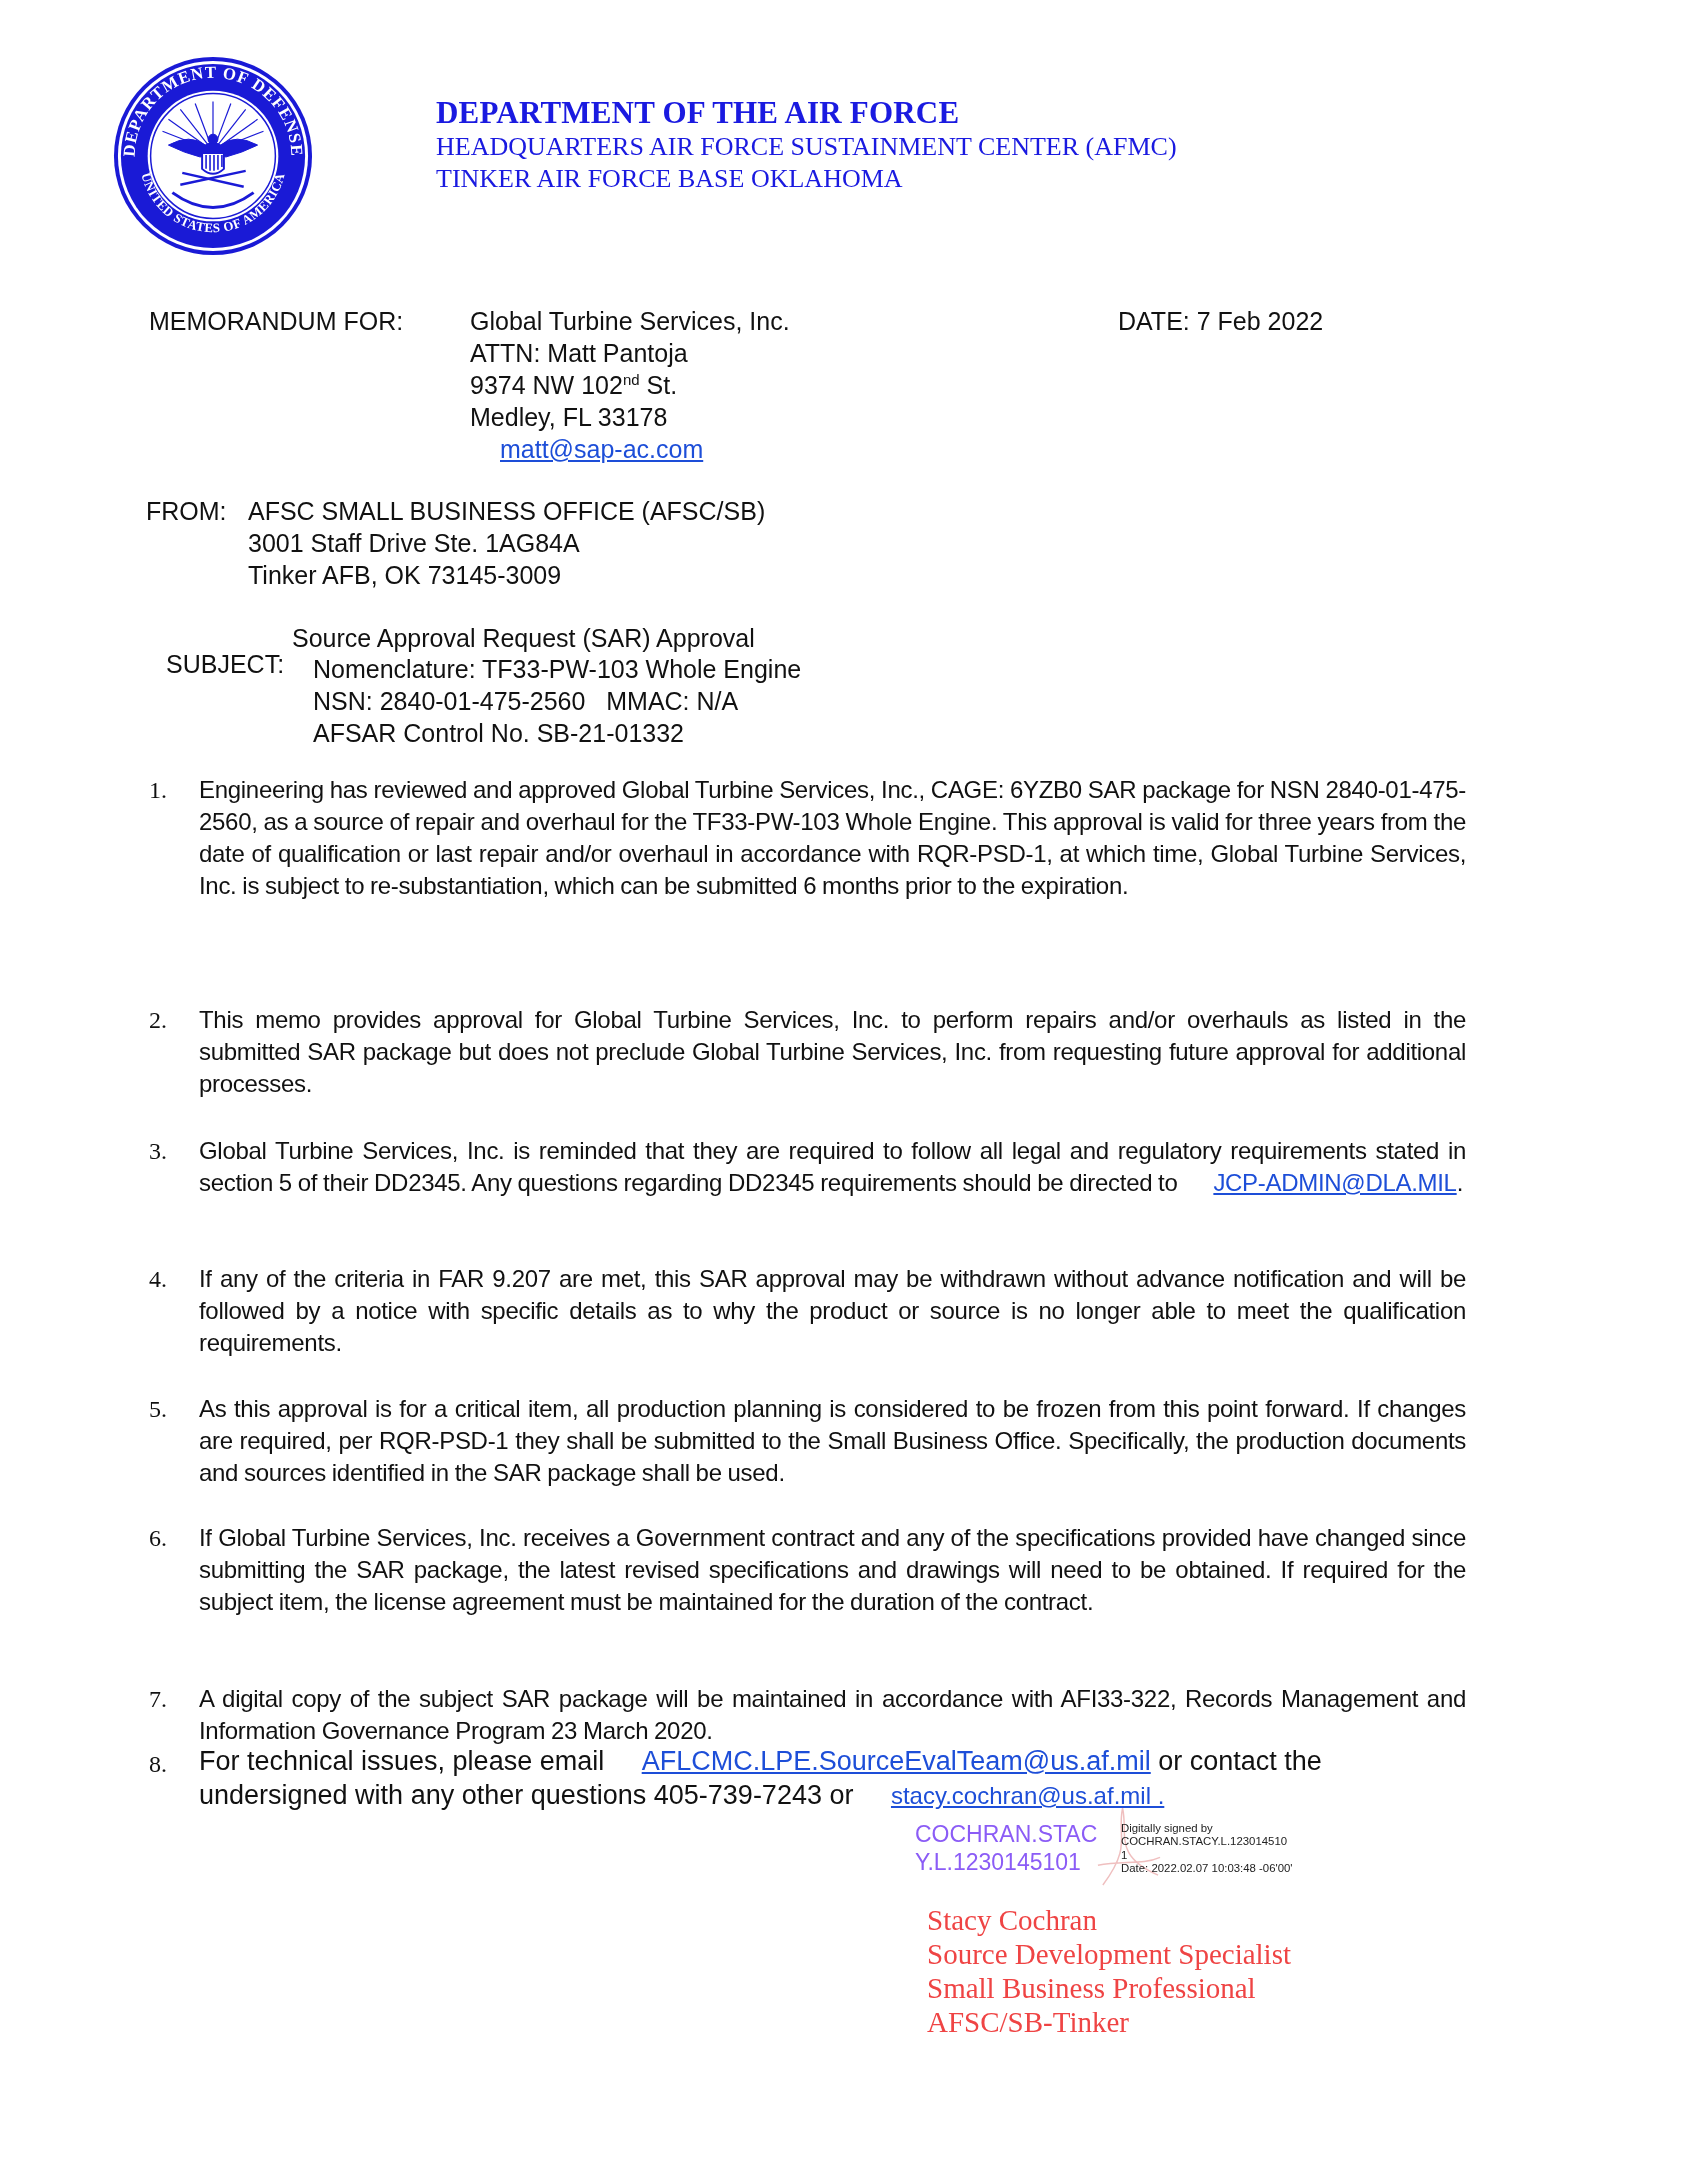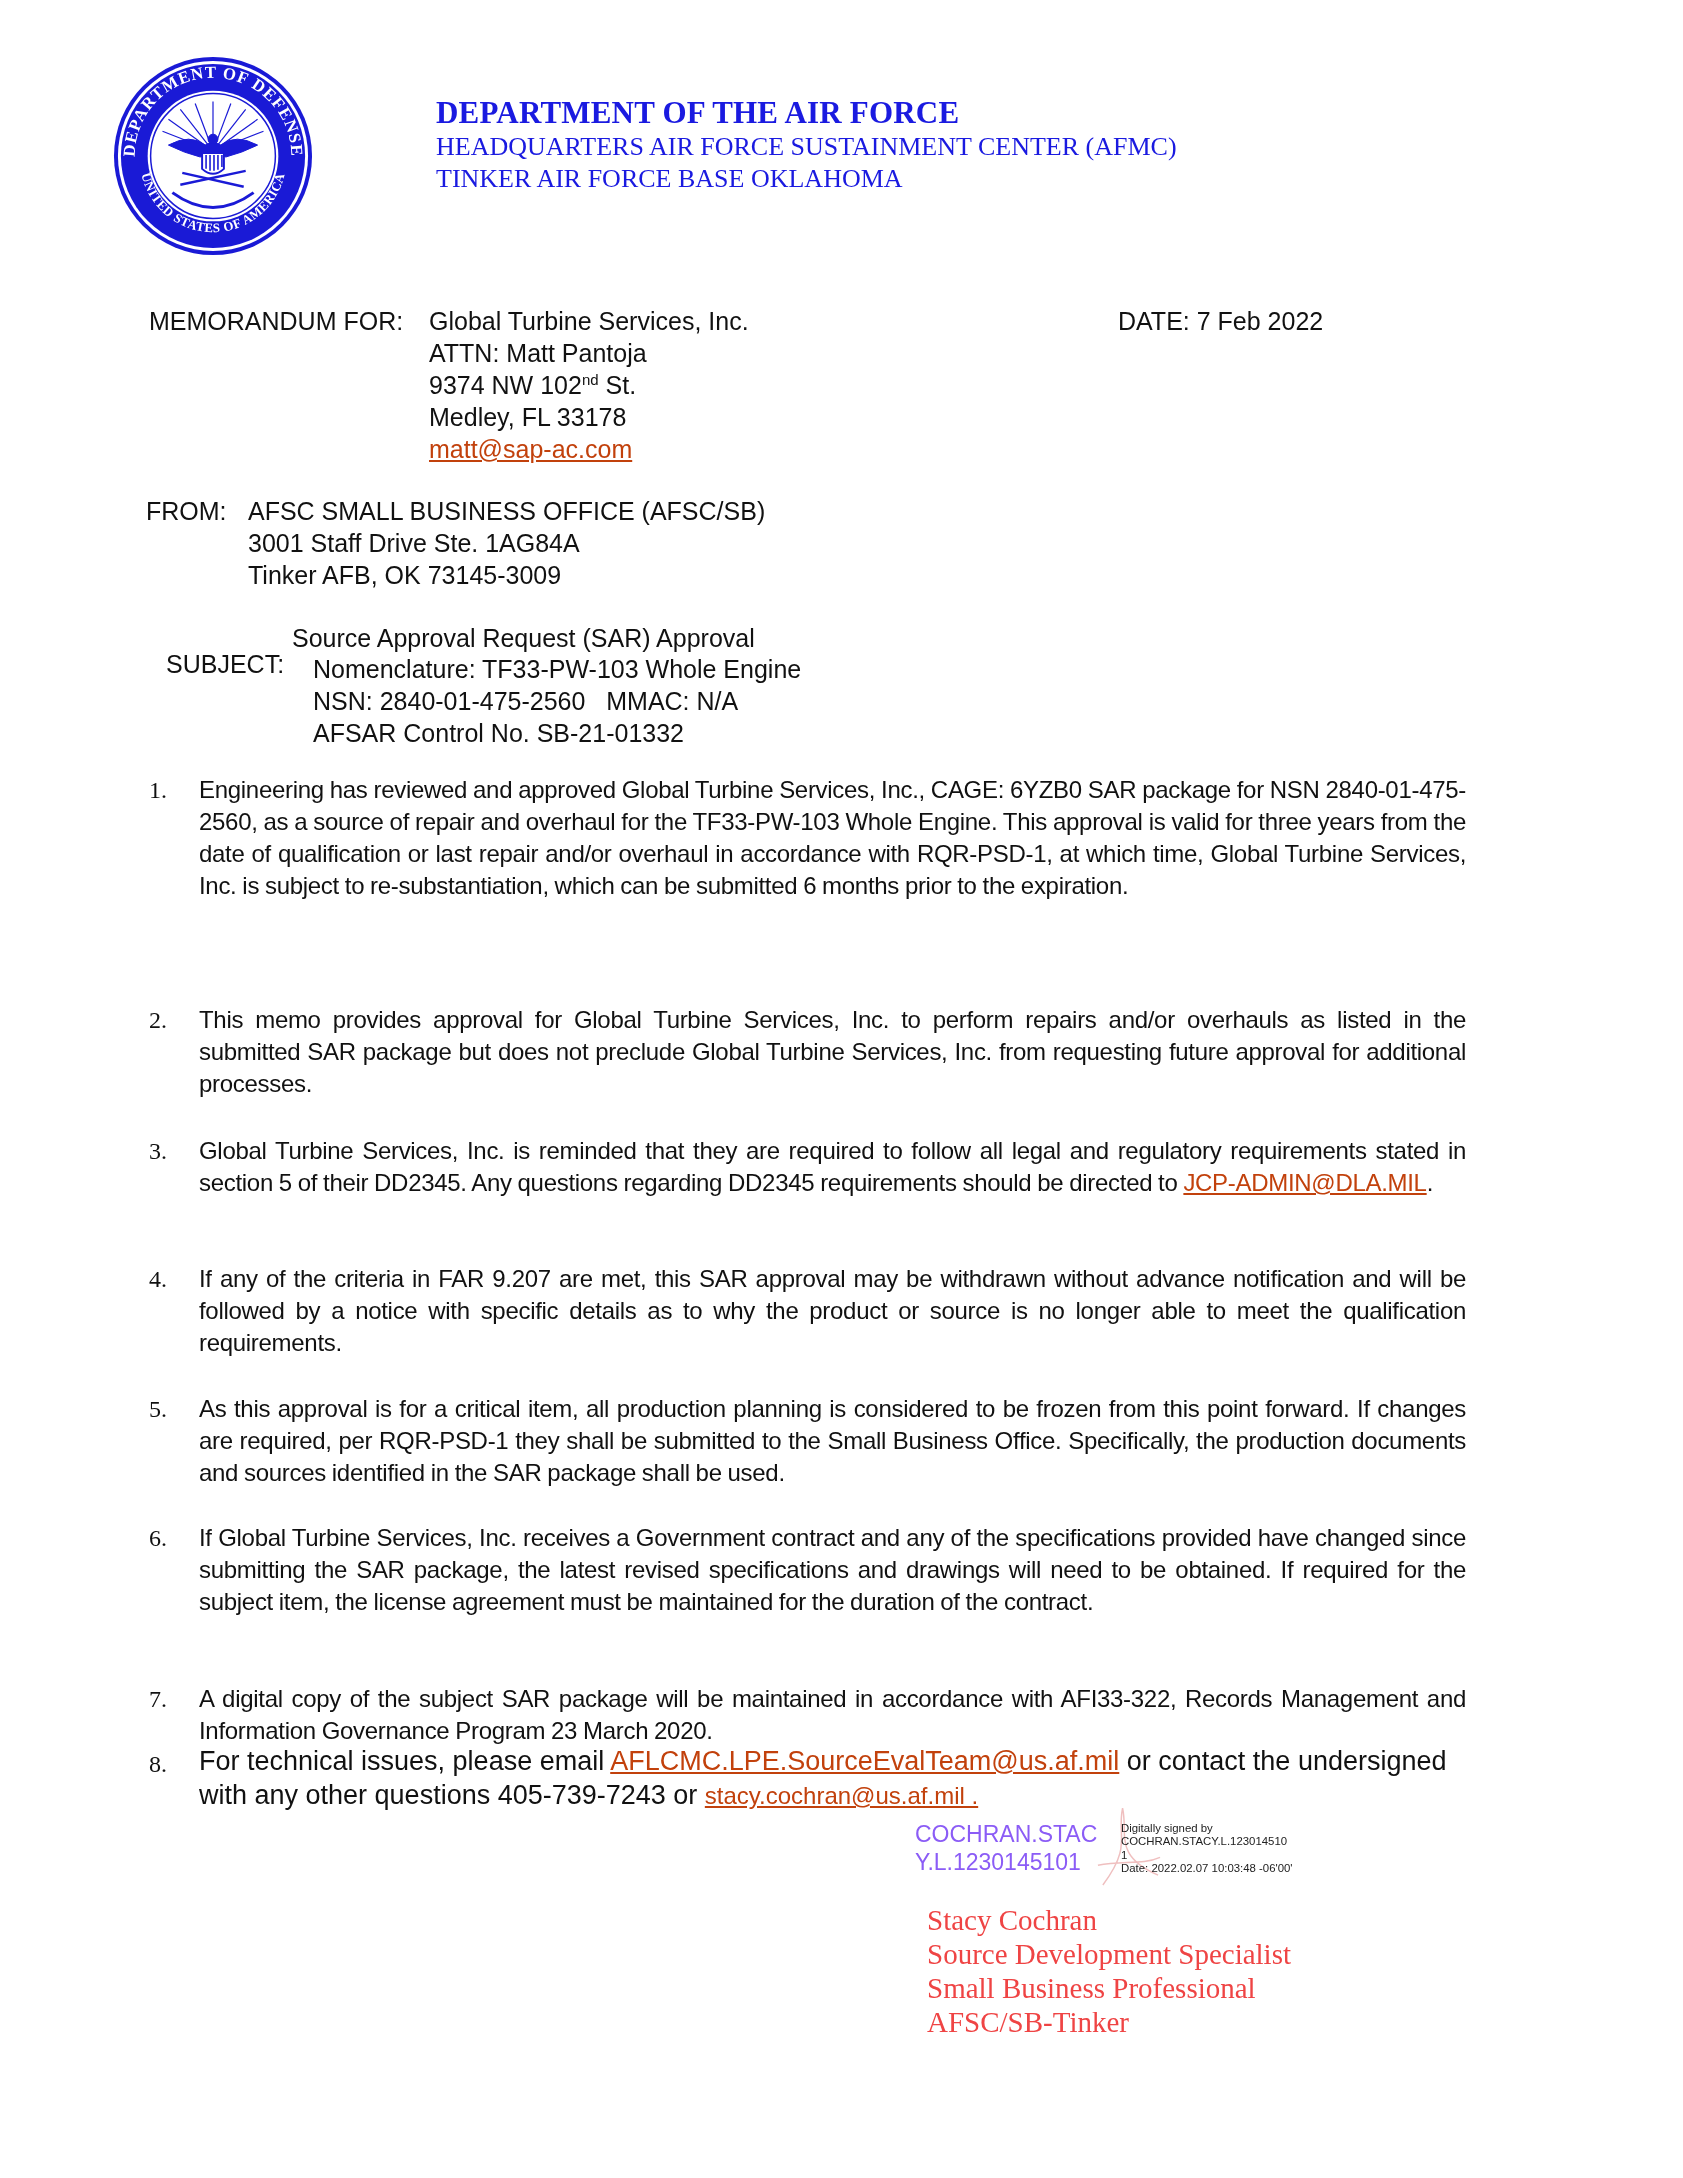--- a/index.html
+++ b/index.html
@@ -1,28 +1,28 @@
 <!DOCTYPE html>
 <html><head>
 <meta charset="utf-8">
 <style>
   html, body { margin: 0; padding: 0; background: #ffffff; }
   body { width: 1683px; height: 2178px; position: relative; overflow: hidden; color: #111; }
-  a, .link { color: #c2410c; text-decoration: underline; }
+  a, .link { color: #1d4ed8; text-decoration: underline; margin-left: 30px; }
 
   #seal { position: absolute; left: 111px; top: 54px; width: 204px; height: 204px; }
 
   .letterhead { position: absolute; left: 436px; top: 95px; width: 891px; color: #1a1ae0; font-family: "Liberation Serif", serif; }
   .lh1 { font-size: 31px; font-weight: bold; line-height: 36px; letter-spacing: 0.2px; }
   .lh2 { font-size: 26px; line-height: 32px; }
   .lh3 { font-size: 26px; line-height: 32px; }
 
   .block { position: absolute; font-family: "Liberation Sans", sans-serif; font-size: 25px; line-height: 32px; }
   .memo-label { left: 149px; top: 305px; }
-  .memo-addr { left: 429px; top: 305px; }
+  .memo-addr { left: 470px; top: 305px; }
   .date { left: 1118px; top: 305px; }
   .from-label { left: 146px; top: 495px; }
   .from-addr { left: 248px; top: 495px; }
   .subj-label { left: 166px; top: 622px; margin-top: 26px; }
   .subj-first { left: 292px; top: 622px; }
   .subj-rest { left: 293px; top: 653px; margin-left: 20px; }
   sup { font-size: 15px; line-height: 0; vertical-align: super; }
 
   .para { position: absolute; left: 149px; width: 1317px; font-size: 24px; line-height: 32px; }
   .para .num { position: absolute; left: 0; top: 0; width: 40px; font-family: "Liberation Serif", serif; font-size: 24px; }

